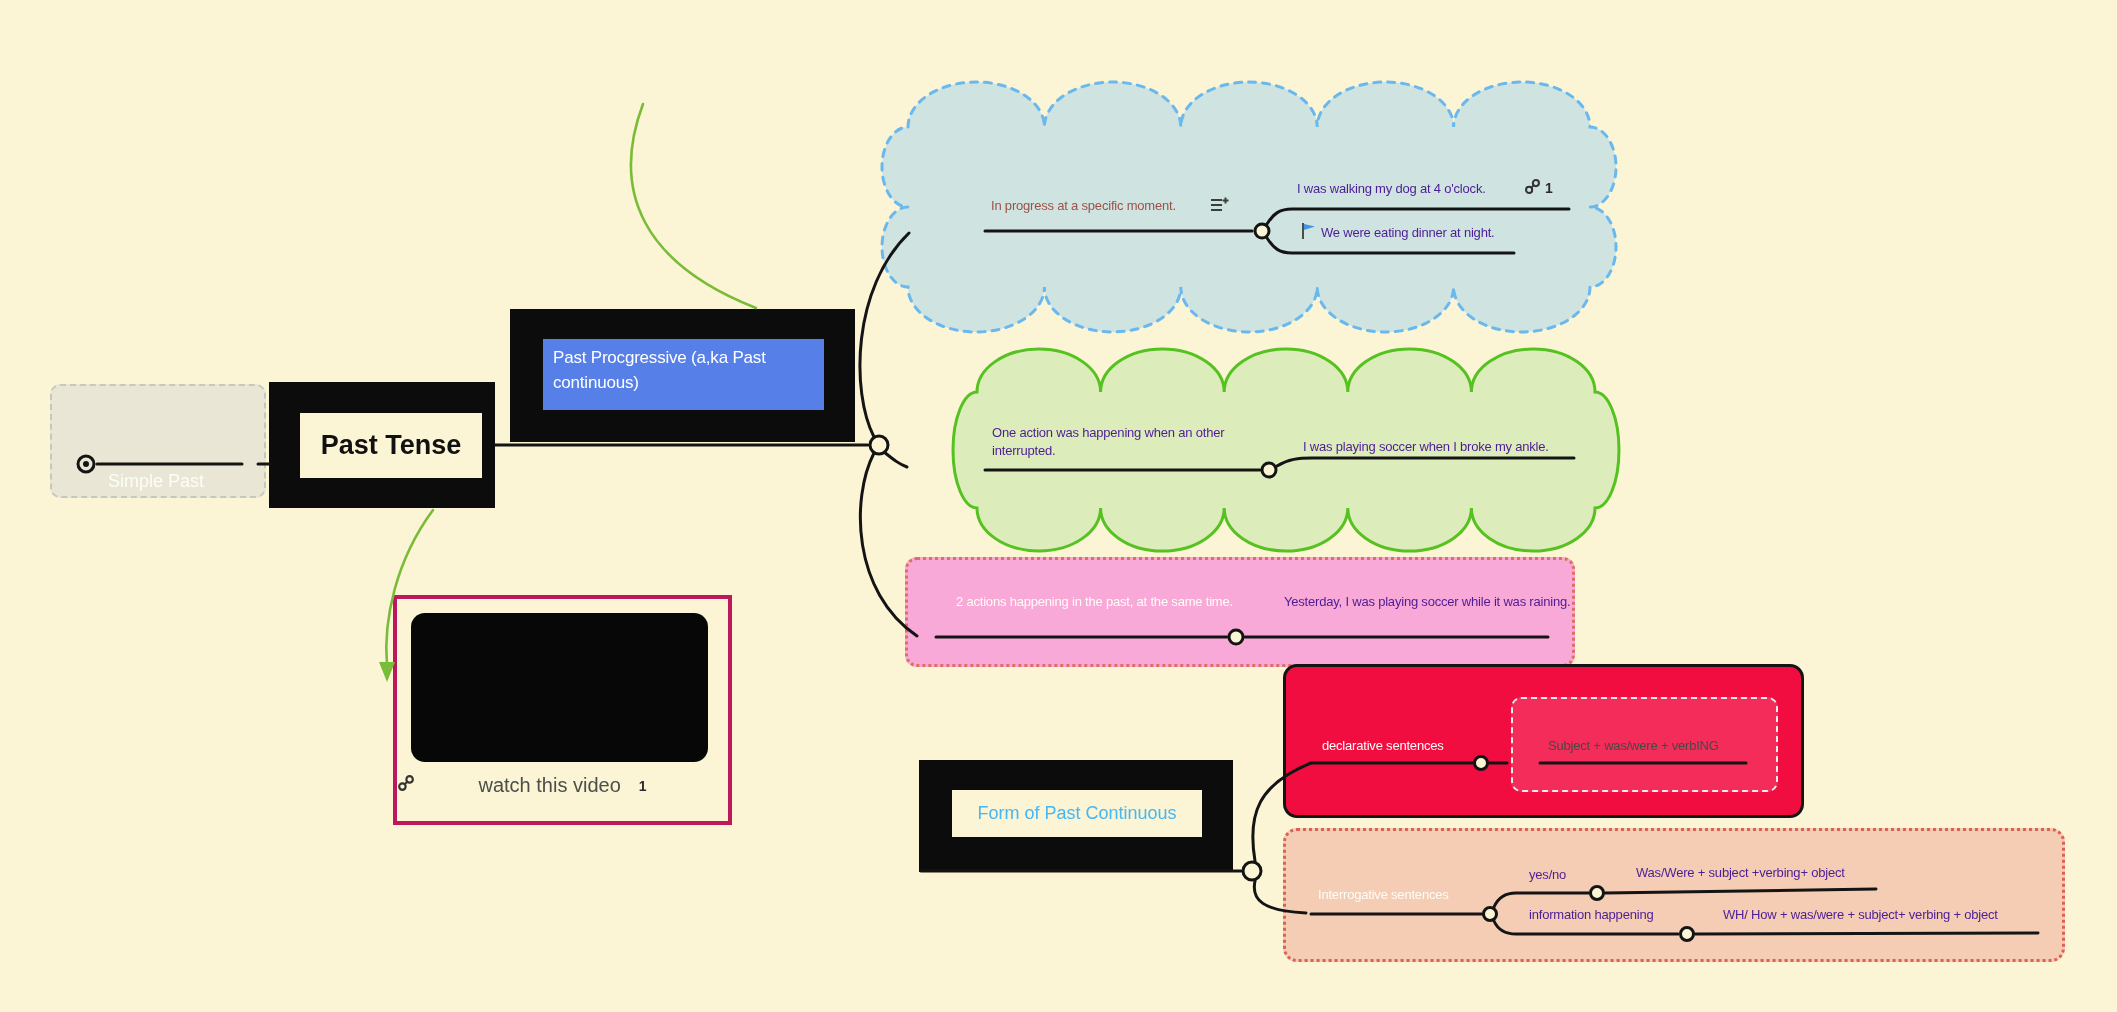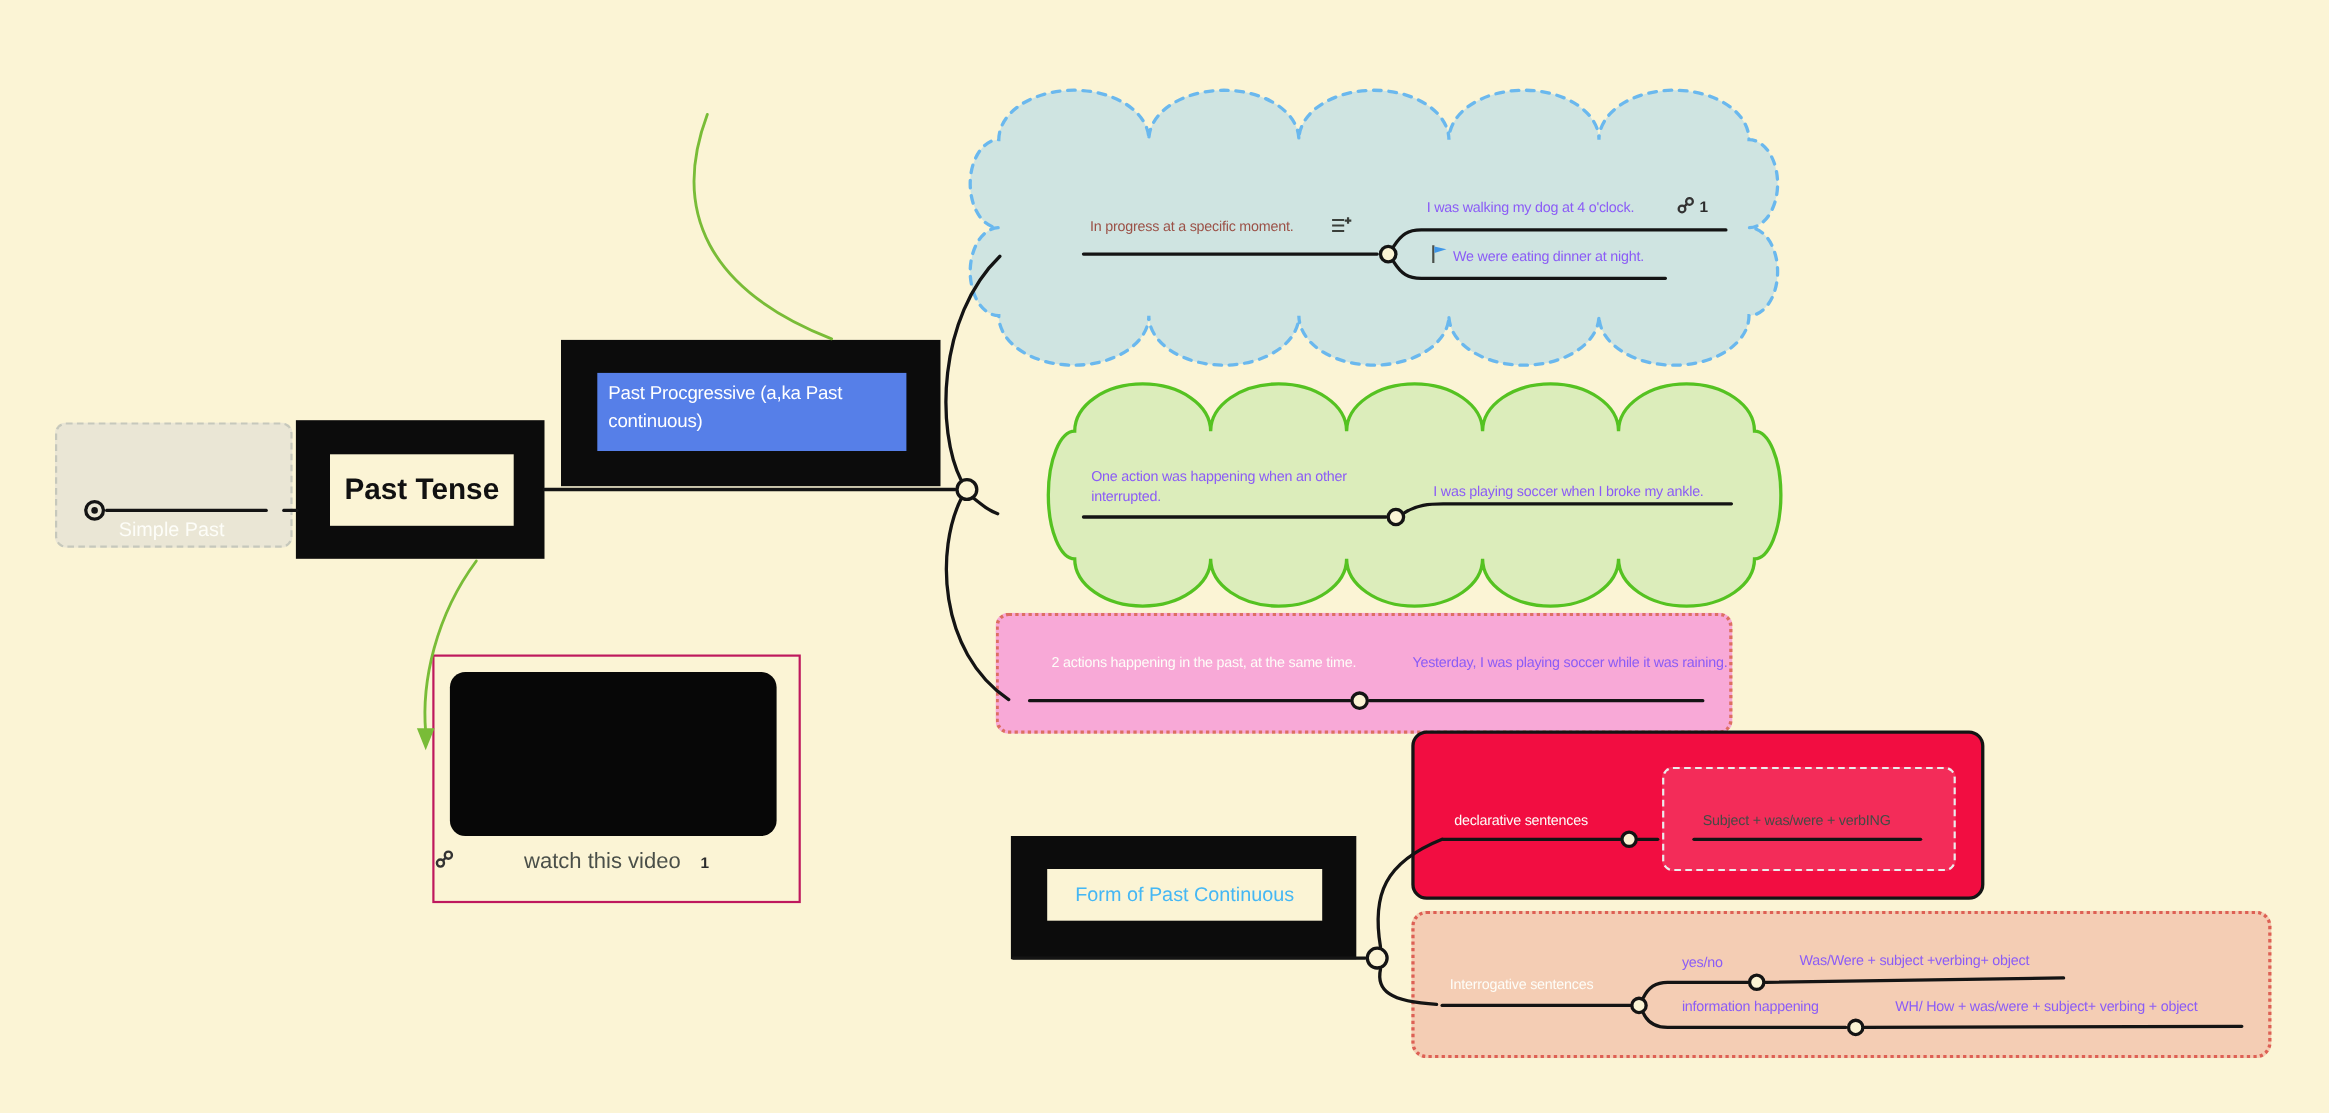--- a/index.html
+++ b/index.html
@@ -7,35 +7,35 @@
     position:relative; width:2117px; height:1012px;
     background:#FBF4D5; overflow:hidden;
     font-family:"Liberation Sans","DejaVu Sans",sans-serif;
   }
   .stage svg{position:absolute;left:0;top:0;}
   #clouds{z-index:1;}
   .boxes{position:absolute;inset:0;z-index:2;}
   #lines{z-index:3;}
   .labels{position:absolute;inset:0;z-index:4;}
   .abs{position:absolute;}
-  .txt{position:absolute;white-space:nowrap;letter-spacing:-0.2px;color:#8b5cf6;font-size:13px;line-height:1.35;}
+  .txt{position:absolute;white-space:nowrap;letter-spacing:-0.2px;color:#4c1d95;font-size:13px;line-height:1.35;}
   .wrap{white-space:normal;}
   .white{color:#FDFDF8;}
   .brown{color:#9B5147;}
 
   .frame-box{border:2.5px solid #1a1a1a;background:#FBF4D5;display:flex;align-items:center;justify-content:center;}
   .black-node{background:#0c0c0c;}
   .inner-cream{background:#FBF4D5;display:flex;align-items:center;justify-content:center;}
   .inner-blue{background:#567FE8;color:#ffffff;font-size:17px;line-height:1.45;padding:7px 10px;box-sizing:border-box;letter-spacing:-0.2px;}
   .simple-past{background:#EAE6D5;border:2.5px dashed #C6C8BC;border-radius:10px;}
   .pink-box{background:#F8A9D7;border:3.5px dotted #DD6E62;border-radius:12px;box-sizing:border-box;}
   .red-box{background:#F20D41;border:3px solid #141414;border-radius:14px;box-sizing:border-box;}
   .red-inner{background:rgba(255,255,255,0.13);border:2.5px dashed #ECECEC;border-radius:10px;box-sizing:border-box;}
   .peach-box{background:#F4CDB4;border:3.5px dotted #DD6054;border-radius:14px;box-sizing:border-box;}
-  .video-outer{border:2px solid #be185d;background:#FBF4D5;text-decoration:underline;}
+  .video-outer{border:4px solid #be185d;background:#FBF4D5;text-decoration:underline;}
   .video-thumb{background:#070707;border-radius:14px;}
   .caption-row{display:flex;align-items:center;justify-content:center;gap:9px;}
   .caption{font-size:20px;color:#4A4F49;letter-spacing:0;}
   .count{font-size:14px;font-weight:bold;color:#2c2c2c;}
   .icon{display:inline-flex;vertical-align:middle;}
 </style>
 </head>
 <body>
 
 <div class="stage">
@@ -43,21 +43,21 @@
   <svg id="clouds" width="2117" height="1012" viewBox="0 0 2117 1012">
     <path fill="#CFE4E1" stroke="#6AB8EE" stroke-width="3" stroke-dasharray="7 7" stroke-linecap="round" d="M 908 127 A 68.2 45 0 0 1 1044.4 127 A 68.2 45 0 0 1 1180.8 127 A 68.2 45 0 0 1 1317.2 127 A 68.2 45 0 0 1 1453.6 127 A 68.2 45 0 0 1 1590 127 A 26 40 0 0 1 1590 207 A 26 40 0 0 1 1590 287 A 68.2 45 0 0 1 1453.6 287 A 68.2 45 0 0 1 1317.2 287 A 68.2 45 0 0 1 1180.8 287 A 68.2 45 0 0 1 1044.4 287 A 68.2 45 0 0 1 908 287 A 26 40 0 0 1 908 207 A 26 40 0 0 1 908 127 Z"></path>
     <path fill="#DCEDBB" stroke="#55C221" stroke-width="3" d="M 977 392 A 61.8 43 0 0 1 1100.6 392 A 61.8 43 0 0 1 1224.2 392 A 61.8 43 0 0 1 1347.8 392 A 61.8 43 0 0 1 1471.4 392 A 61.8 43 0 0 1 1595 392 A 24 58 0 0 1 1595 508 A 61.8 43 0 0 1 1471.4 508 A 61.8 43 0 0 1 1347.8 508 A 61.8 43 0 0 1 1224.2 508 A 61.8 43 0 0 1 1100.6 508 A 61.8 43 0 0 1 977 508 A 24 58 0 0 1 977 392 Z"></path>
   </svg>
 
   <div class="boxes">
 
     <div class="abs simple-past" style="left:50px;top:384px;width:212px;height:110px;"></div>
 
     <div class="abs black-node" style="left:269px;top:382px;width:226px;height:126px;">
-      <div class="abs inner-cream" style="left:31px;top:31px;width:167px;height:65px;">
+      <div class="abs inner-cream" style="left:31px;top:31px;width:182px;height:65px;">
         <span style="font-size:27px;font-weight:bold;color:#111;">Past Tense</span>
       </div>
     </div>
 
     <div class="abs black-node" style="left:510px;top:309px;width:345px;height:133px;">
       <div class="abs inner-blue" style="left:33px;top:30px;width:281px;height:71px;">
         <span>Past Procgressive (a,ka Past continuous)</span>
       </div>
     </div>
 

